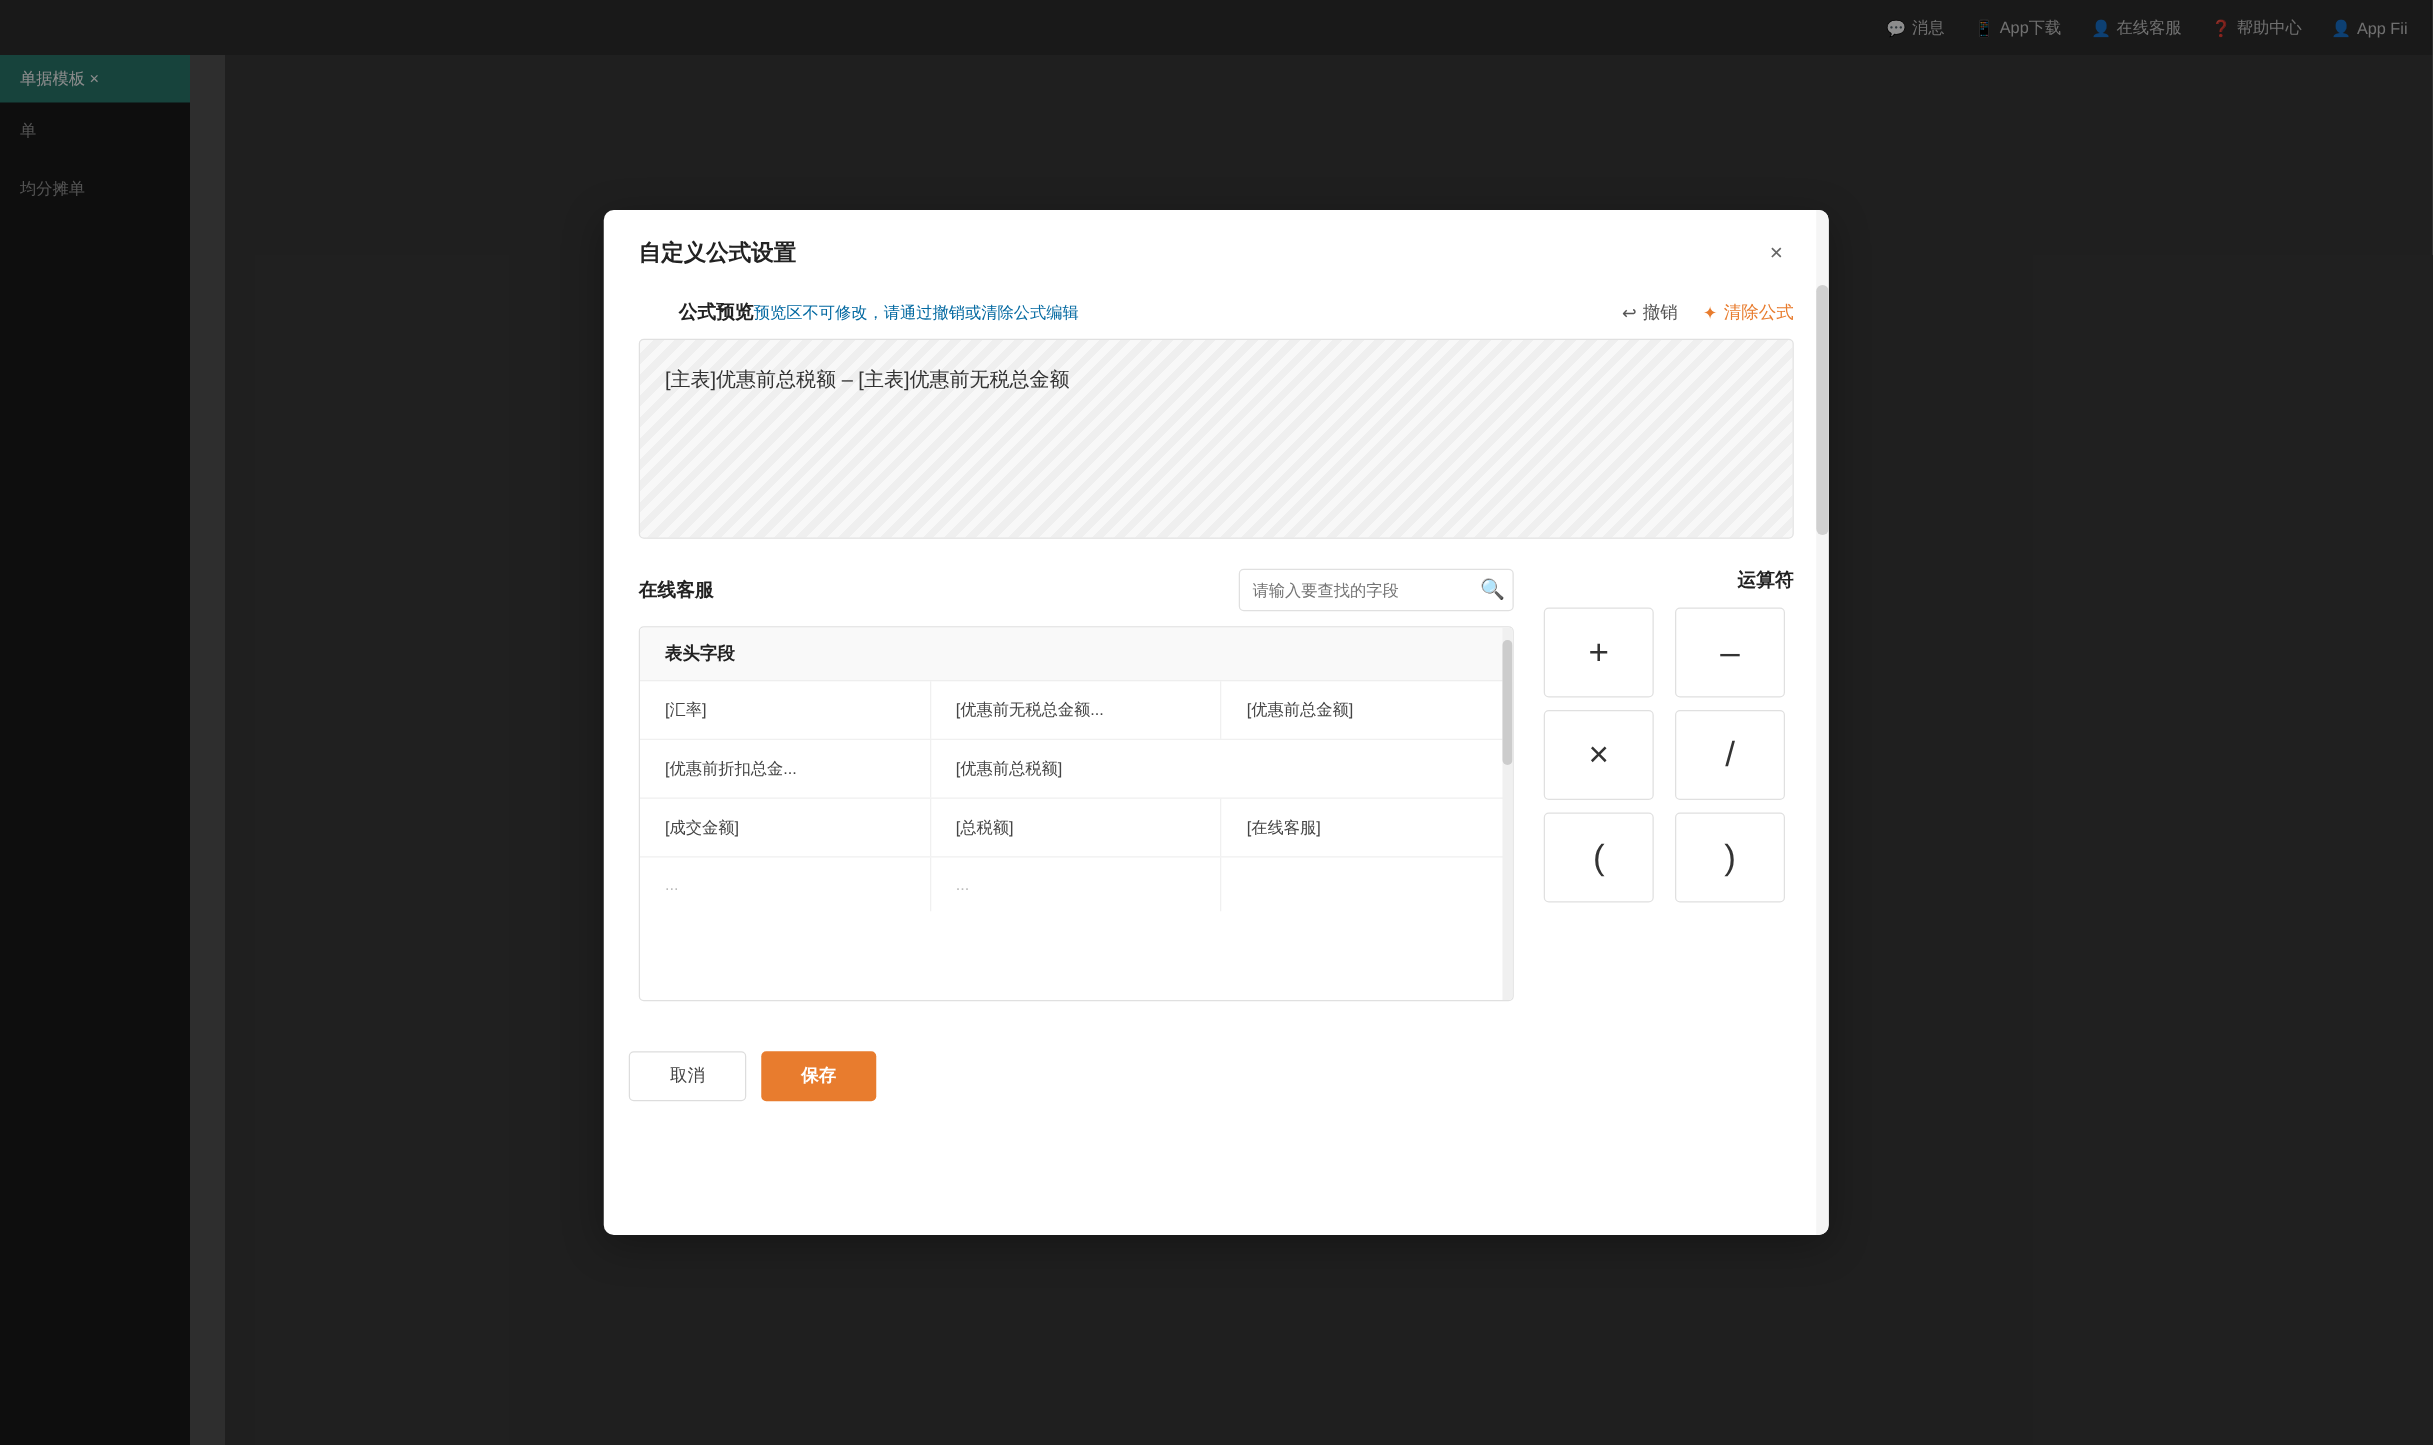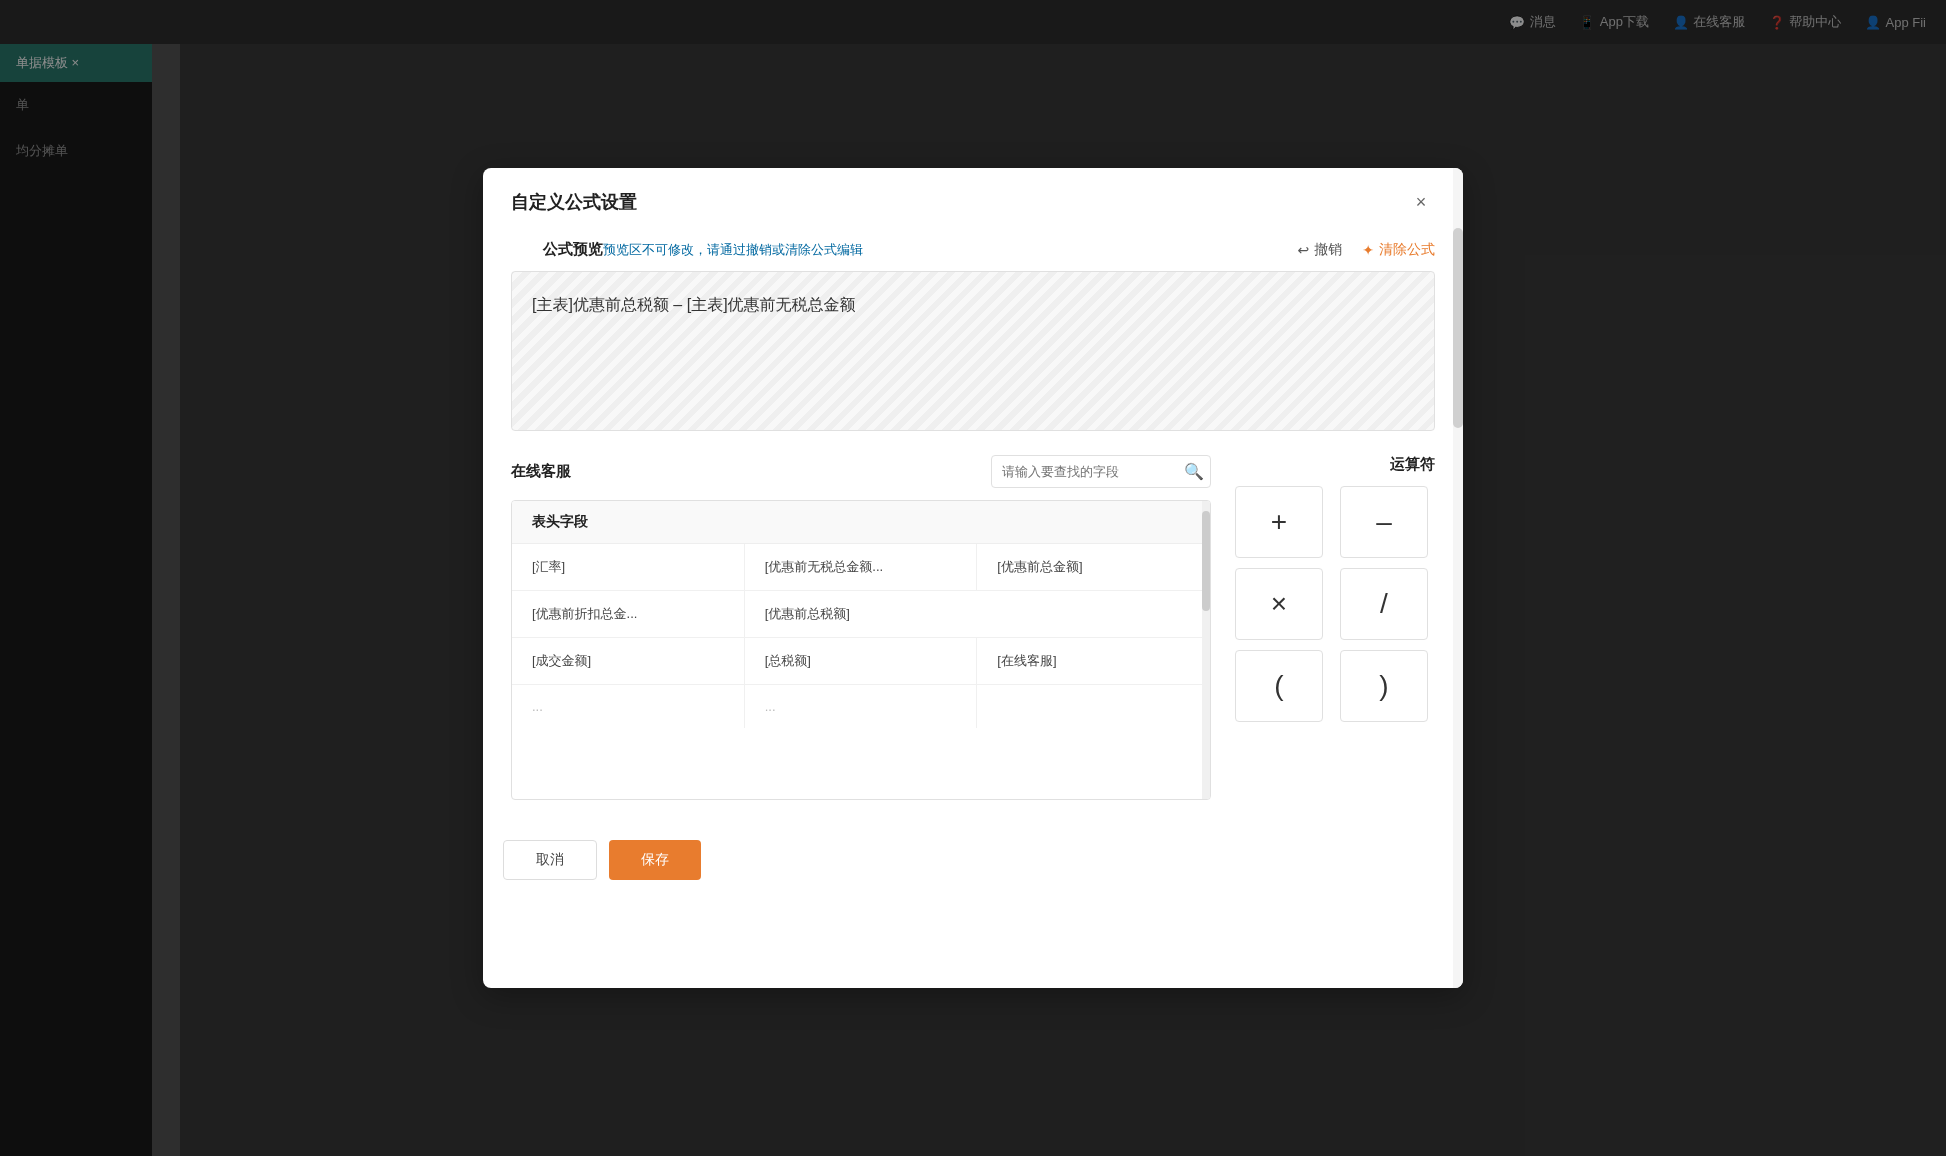--- a/index.html
+++ b/index.html
@@ -307,21 +307,21 @@
       cursor: pointer;
     }
     .btn-save {
       padding: 10px 32px;
       border: none;
       border-radius: 4px;
       background: #e87c2e;
       font-size: 14px;
       color: #fff;
       cursor: pointer;
-      font-weight: 400;
+      font-weight: 700;
     }
 
     
     .modal-scrollbar {
       position: absolute;
       right: 0; top: 0; bottom: 0;
       width: 10px;
       background: #f5f5f5;
     }
     .modal-scrollbar-thumb {

